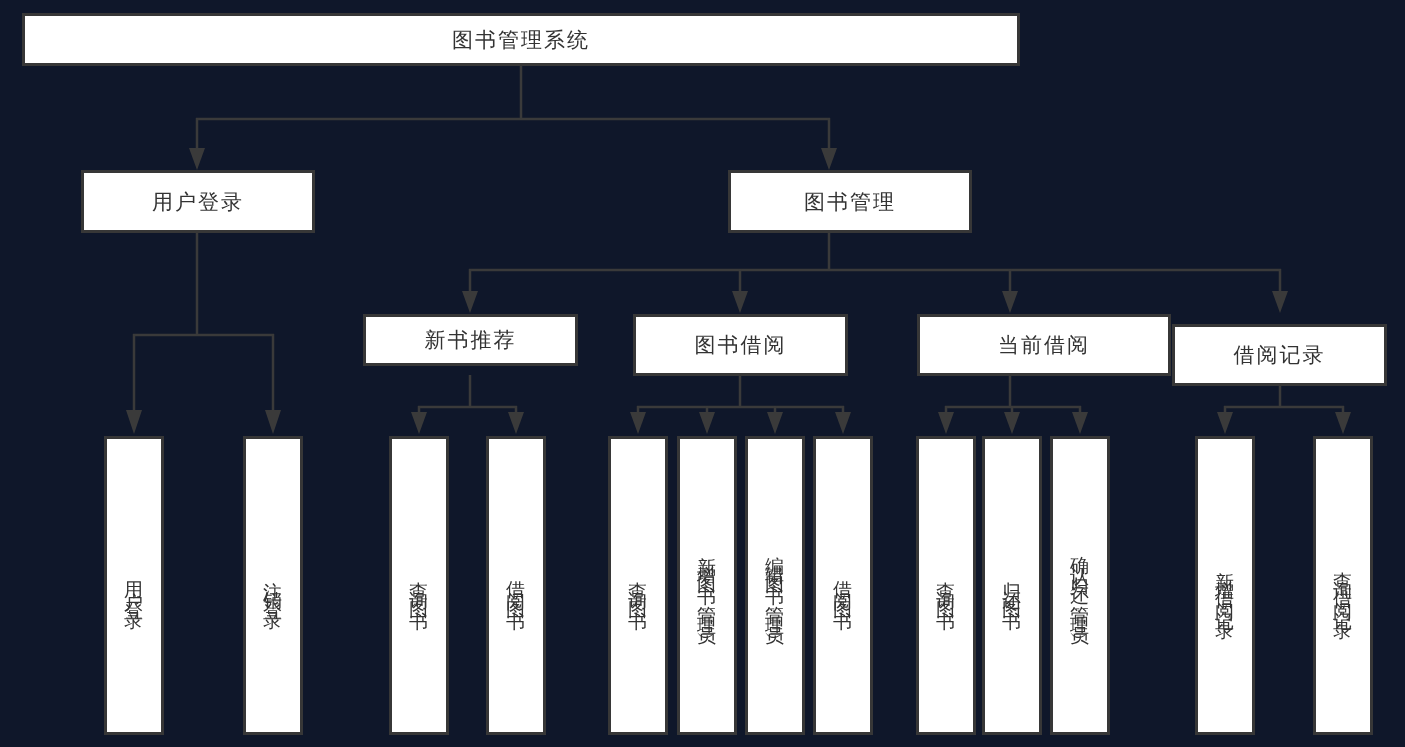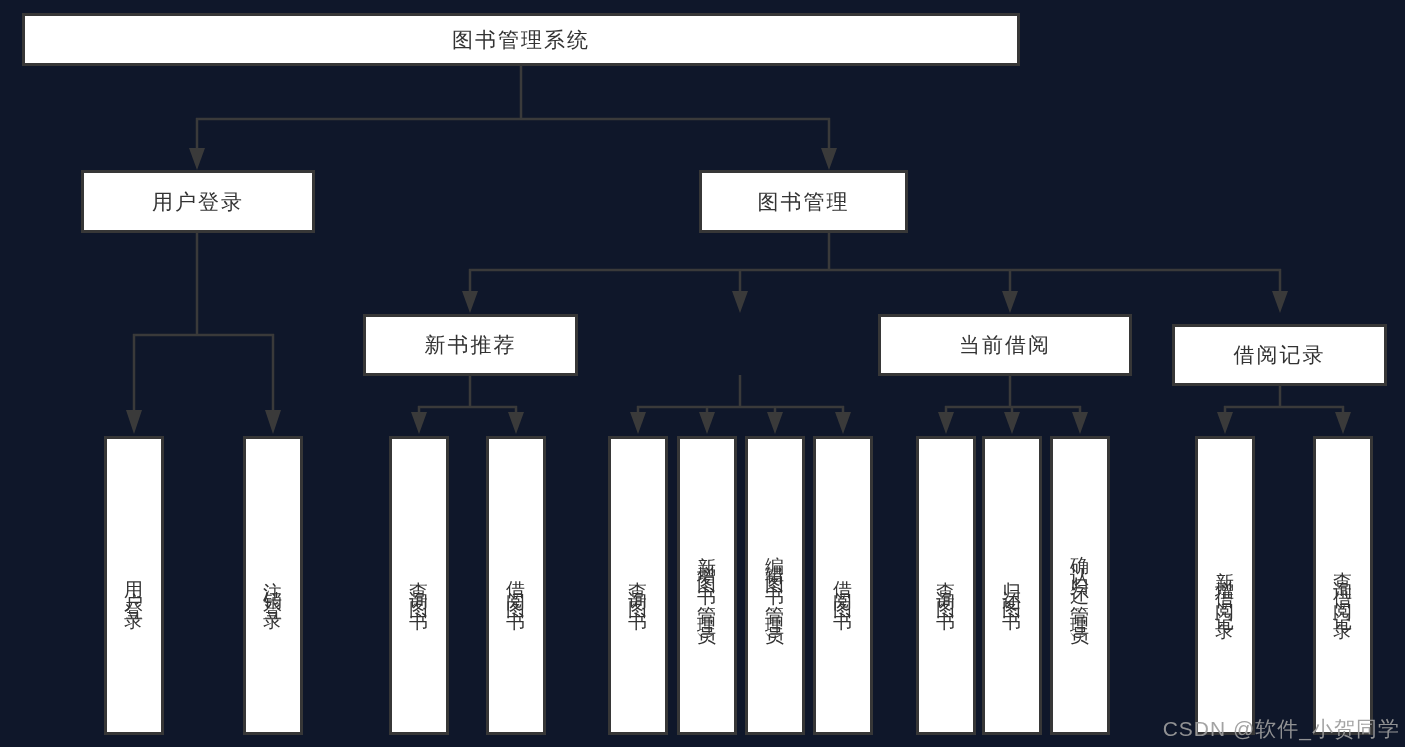--- a/index.html
+++ b/index.html
@@ -102,24 +102,25 @@
       <line x1="1225" y1="406" x2="1225" y2="414"></line>
       <polygon points="1217,412 1233,412 1225,434"></polygon>
       <line x1="1343" y1="406" x2="1343" y2="414"></line>
       <polygon points="1335,412 1351,412 1343,434"></polygon>
     </g>
   </svg>
 
   <div class="box h" style="left:22px;top:13px;width:998px;height:53px">图书管理系统</div>
 
   <div class="box h" style="left:81px;top:170px;width:234px;height:63px">用户登录</div>
-  <div class="box h" style="left:699px;top:170px;width:209px;height:63px">图书管理</div>
+  <div class="box h" style="left:728px;top:170px;width:244px;height:63px">图书管理</div>
 
-  <div class="box h" style="left:363px;top:314px;width:215px;height:62px">新书推荐</div>
-  <div class="box h" style="left:878px;top:314px;width:254px;height:62px">当前借阅</div>
+  <div class="box h" style="left:363px;top:314px;width:215px;height:52px">新书推荐</div>
+  <div class="box h" style="left:633px;top:314px;width:215px;height:62px">图书借阅</div>
+  <div class="box h" style="left:917px;top:314px;width:254px;height:62px">当前借阅</div>
   <div class="box h" style="left:1172px;top:324px;width:215px;height:62px">借阅记录</div>
 
   <div class="box v" style="left:104px;top:436px;width:60px;height:299px">
     <span>用户登录</span>
     </div>
   <div class="box v" style="left:243px;top:436px;width:60px;height:299px">
     <span>注销登录</span>
     </div>
 
   <div class="box v" style="left:389px;top:436px;width:60px;height:299px">
@@ -152,14 +153,13 @@
     <span>确认归还（管理员）</span>
     </div>
 
   <div class="box v" style="left:1195px;top:436px;width:60px;height:299px">
     <span>新增借阅记录</span>
     </div>
   <div class="box v" style="left:1313px;top:436px;width:60px;height:299px">
     <span>查询借阅记录</span>
     </div>
 
-  <div class="watermark">CSDN @软件_小贺同学</div>
 </div>
 
 </body></html>

